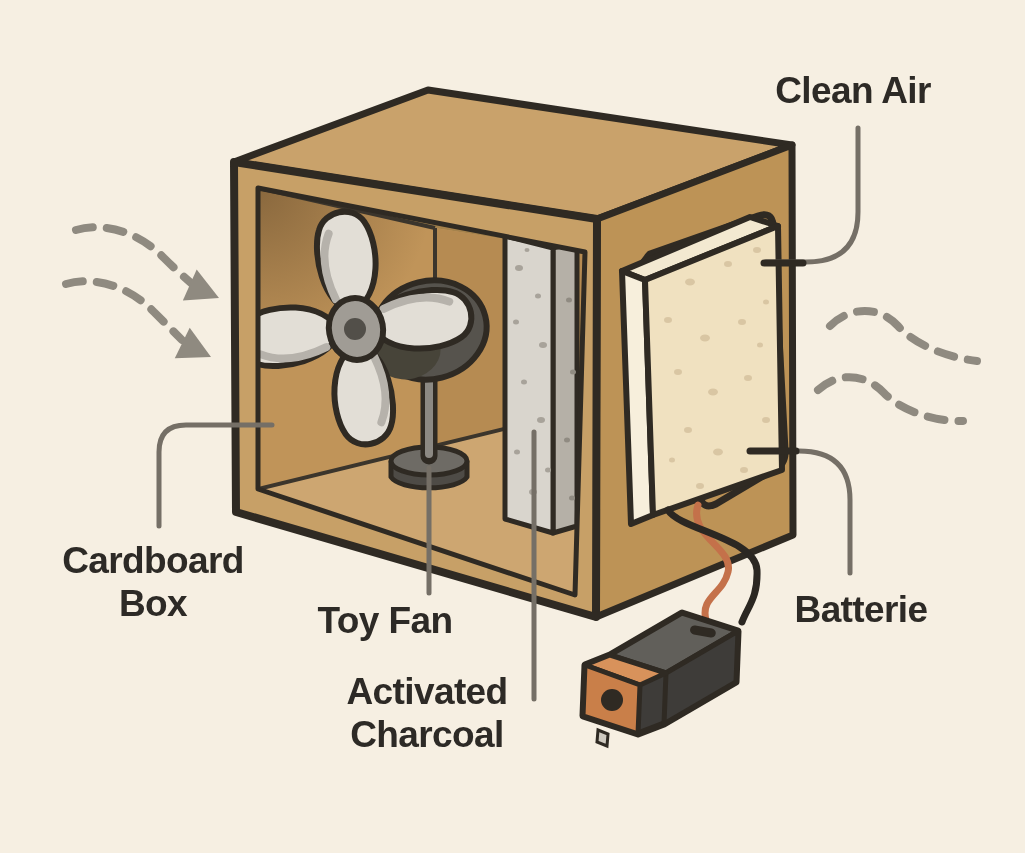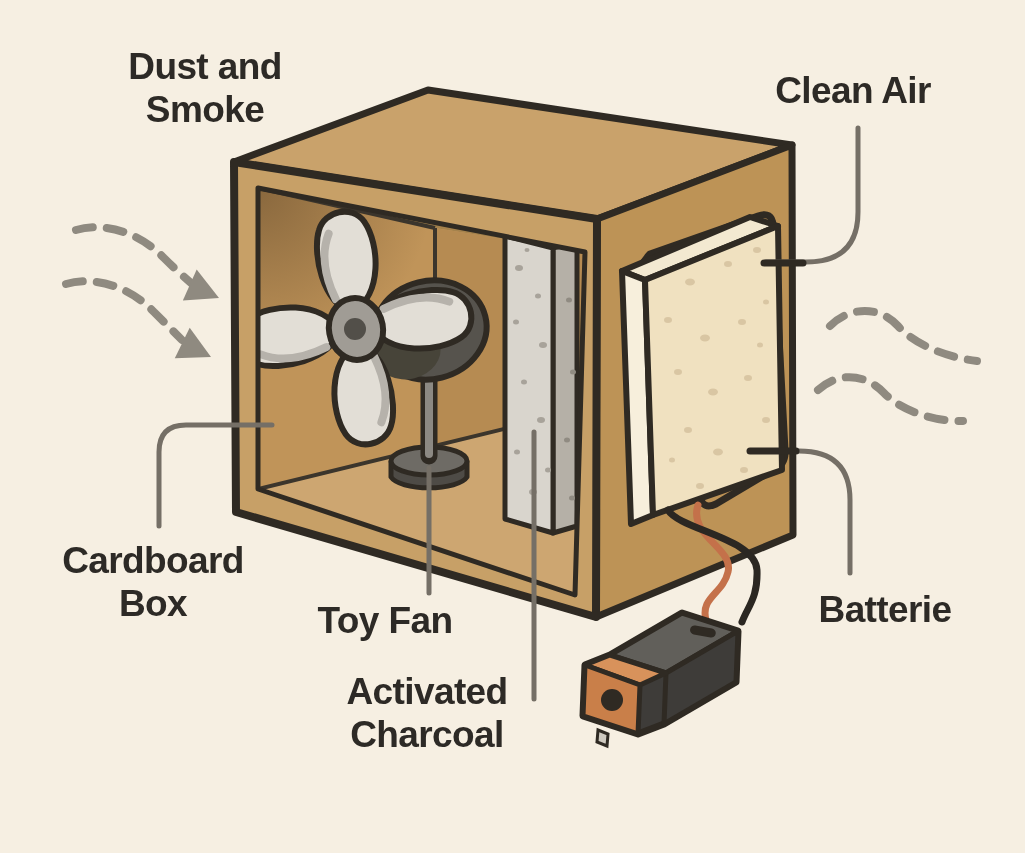--- a/index.html
+++ b/index.html
@@ -185,23 +185,21 @@
     <g transform="translate(211,357) rotate(26)">
           <path class="flowhead" d="M 0,0 L -32,-17 L -32,17 Z"></path>
         </g>
   </g>
   <g>
     <path class="dashflow" d="M 830,326 C 850,306 880,306 898,326 C 916,346 950,358 977,361"></path>
     <path class="dashflow" d="M 818,390 C 839,371 866,374 884,393 C 902,412 938,422 963,421"></path>
   </g>
 </svg>
 
-<div class="lbl" style="left:205px;top:46px;">Dust and
-Smoke</div>
 <div class="lbl" style="left:853px;top:70px;">Clean Air</div>
 <div class="lbl" style="left:153px;top:540px;">Cardboard
 Box</div>
 <div class="lbl" style="left:427px;top:671px;">Activated
 Charcoal</div>
 <div class="lbl" style="left:385px;top:600px;">Toy Fan</div>
-<div class="lbl" style="left:861px;top:589px;margin-left:24px;">Batterie</div>
+<div class="lbl" style="left:861px;top:589px;">Batterie</div>
 
 </div>
 
 </body></html>

